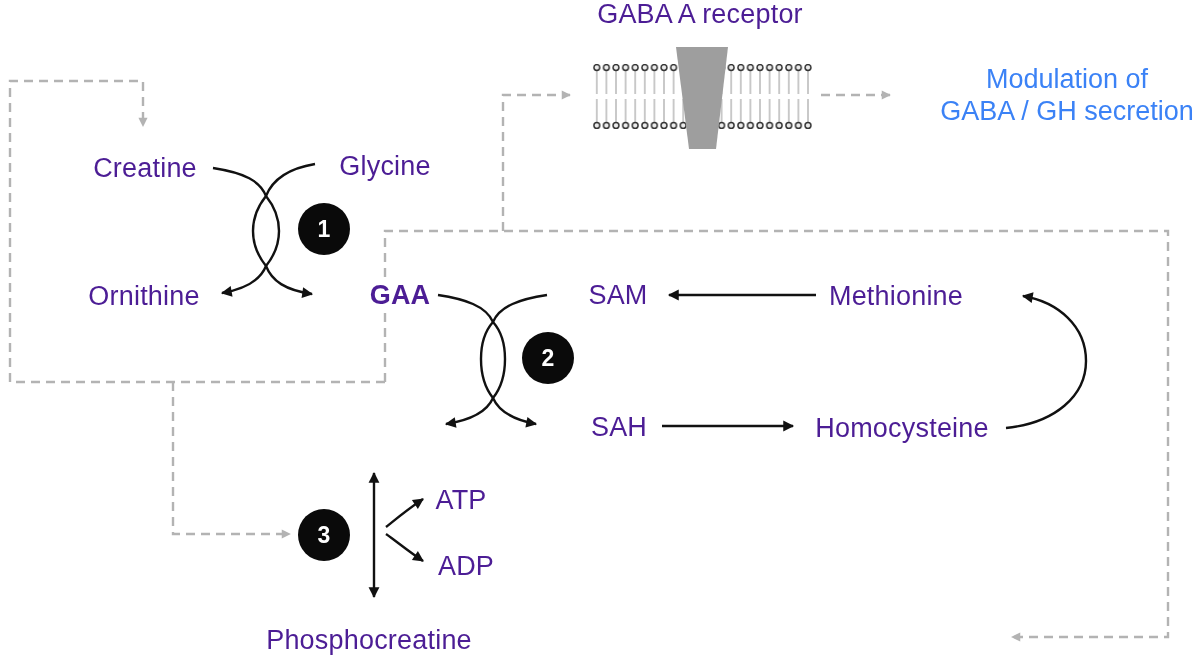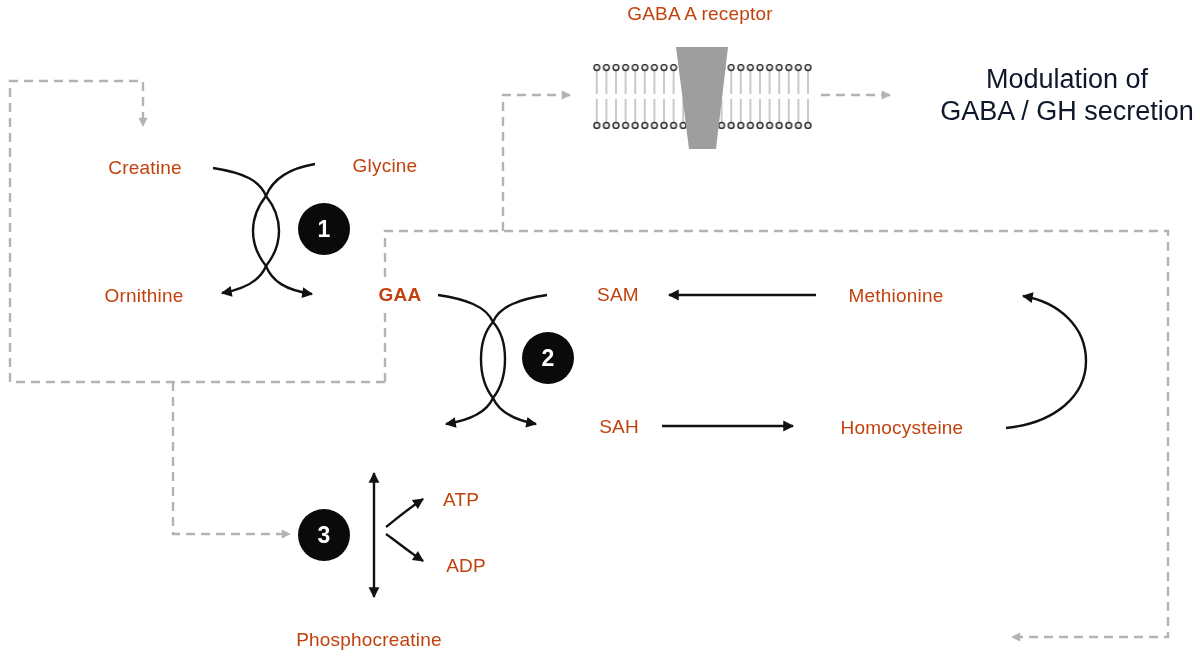--- a/index.html
+++ b/index.html
@@ -7,22 +7,22 @@
     position:relative;
     width:1200px;height:663px;
     background:#ffffff;
     font-family:"Liberation Sans", sans-serif;
     overflow:hidden;
   }
   #wires{position:absolute;left:0;top:0;width:1200px;height:663px;}
   .lbl{
     position:absolute;
     transform:translate(-50%,-50%);
-    font-size:19px;
-    color:#c2410c;
+    font-size:27px;
+    color:#4c1d95;
     white-space:nowrap;
     letter-spacing:0.2px;
   }
   .lbl.bold{font-weight:bold;}
   .lbl.masked{background:#ffffff;padding:1px 5px;}
   .enz{
     position:absolute;
     width:52px;height:52px;
     transform:translate(-50%,-50%);
     border-radius:50%;
@@ -31,21 +31,21 @@
     display:flex;align-items:center;justify-content:center;
     font-size:23px;font-weight:bold;
   }
   .mod{
     position:absolute;
     left:1067px;top:95px;
     transform:translate(-50%,-50%);
     text-align:center;
     font-size:27px;
     line-height:32px;
-    color:#0f172a;
+    color:#3b82f6;
     white-space:nowrap;
   }
 </style>
 </head>
 <body>
 
 <div id="canvas">
 
   <svg id="wires" viewBox="0 0 1200 663" xmlns="http://www.w3.org/2000/svg">
     <defs>

